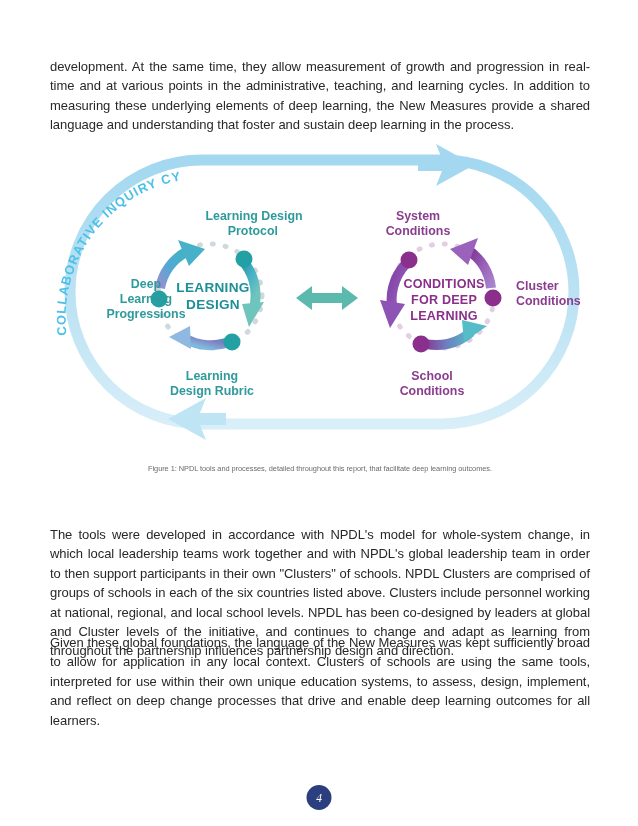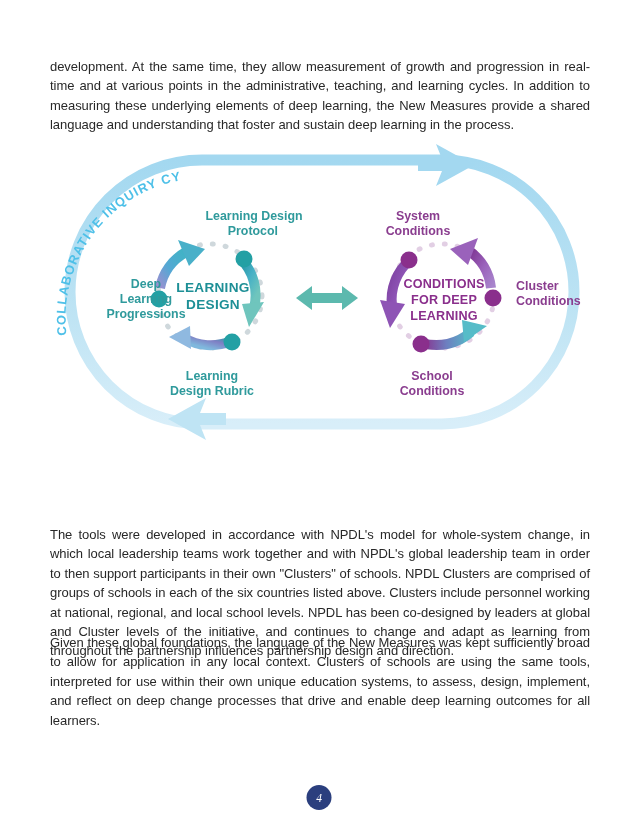--- a/index.html
+++ b/index.html
@@ -269,20 +269,21 @@
 
           <text class="lbl-purple" x="466" y="154" text-anchor="start">Cluster</text>
           <text class="lbl-purple" x="466" y="169" text-anchor="start">Conditions</text>
 
           <text class="lbl-purple" x="382" y="244" text-anchor="middle">School</text>
           <text class="lbl-purple" x="382" y="259" text-anchor="middle">Conditions</text>
         </g>
       </svg>
     </div>
 
+    <div class="figure-caption">Figure 1: NPDL tools and processes, detailed throughout this report, that facilitate deep learning outcomes.</div>
   </div>
 
   <p class="para para-two">The tools were developed in accordance with NPDL's model for whole-system change, in which local leadership teams work together and with NPDL's global leadership team in order to then support participants in their own "Clusters" of schools. NPDL Clusters are comprised of groups of schools in each of the six countries listed above. Clusters include personnel working at national, regional, and local school levels. NPDL has been co-designed by leaders at global and Cluster levels of the initiative, and continues to change and adapt as learning from throughout the partnership influences partnership design and direction.</p>
 
   <p class="para para-three">Given these global foundations, the language of the New Measures was kept sufficiently broad to allow for application in any local context. Clusters of schools are using the same tools, interpreted for use within their own unique education systems, to assess, design, implement, and reflect on deep change processes that drive and enable deep learning outcomes for all learners.</p>
 
   <div class="page-number">4</div>
 
 </div>
 

